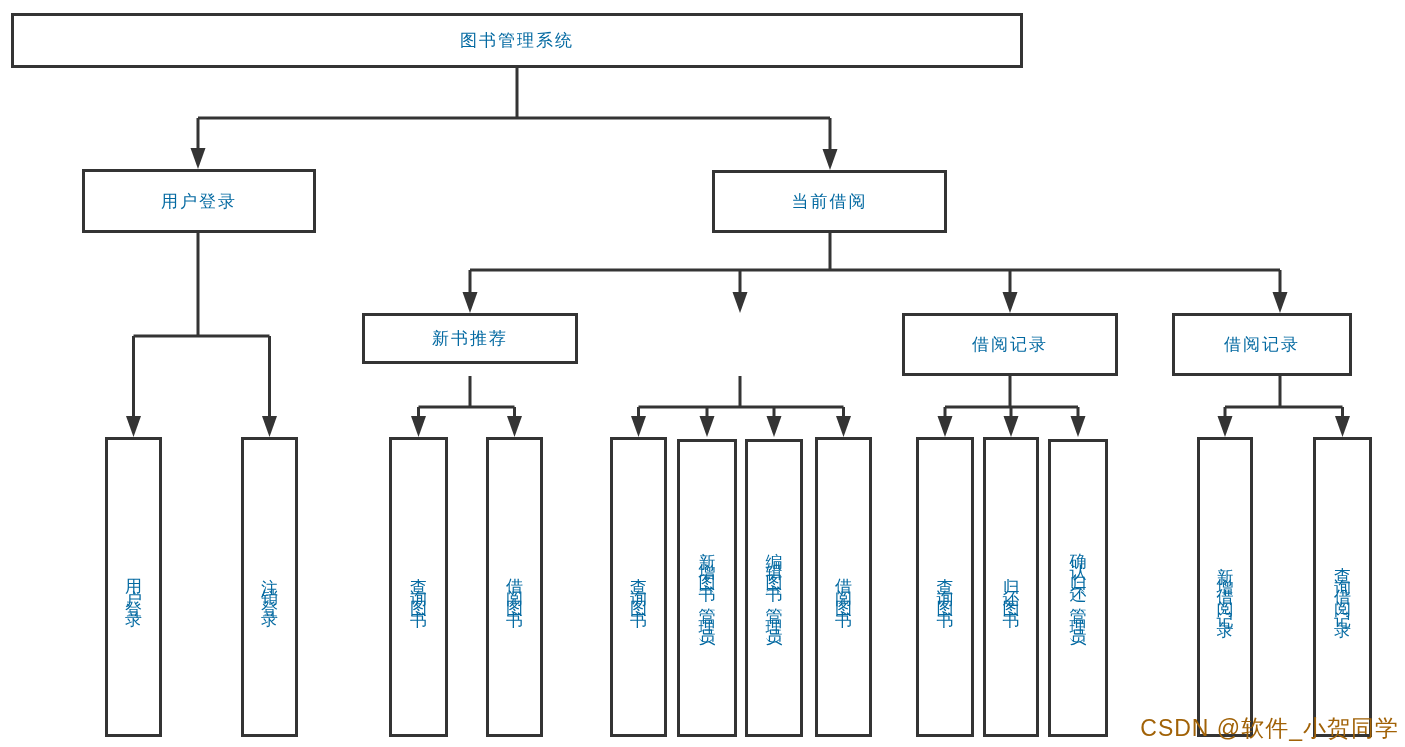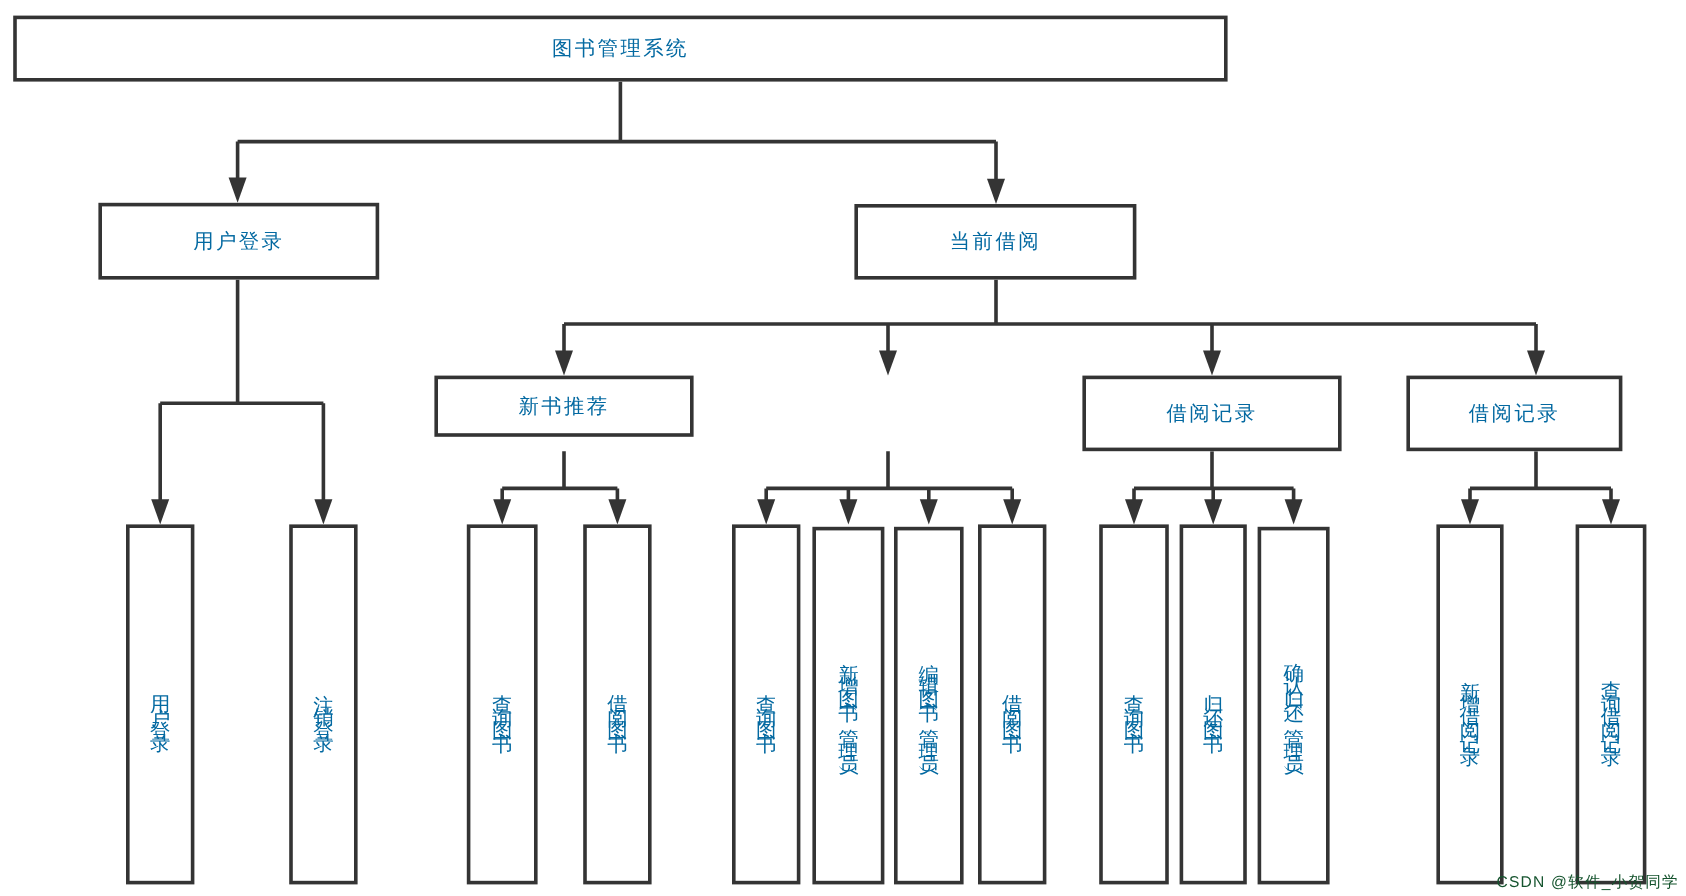--- a/index.html
+++ b/index.html
@@ -45,23 +45,23 @@
     fill:none;
   }
   #connectors polygon{
     fill:#343434;
     stroke:none;
   }
   #watermark{
     position:absolute;
     right:6px;
     bottom:3px;
-    font-size:13px;
+    font-size:23px;
     letter-spacing:1px;
-    color:#14532d;
+    color:#a16207;
     z-index:3;
     white-space:nowrap;
   }
 </style>
 </head>
 <body>
 
 <div id="stage">
 
   <svg id="connectors" viewBox="0 0 1405 747" xmlns="http://www.w3.org/2000/svg">

